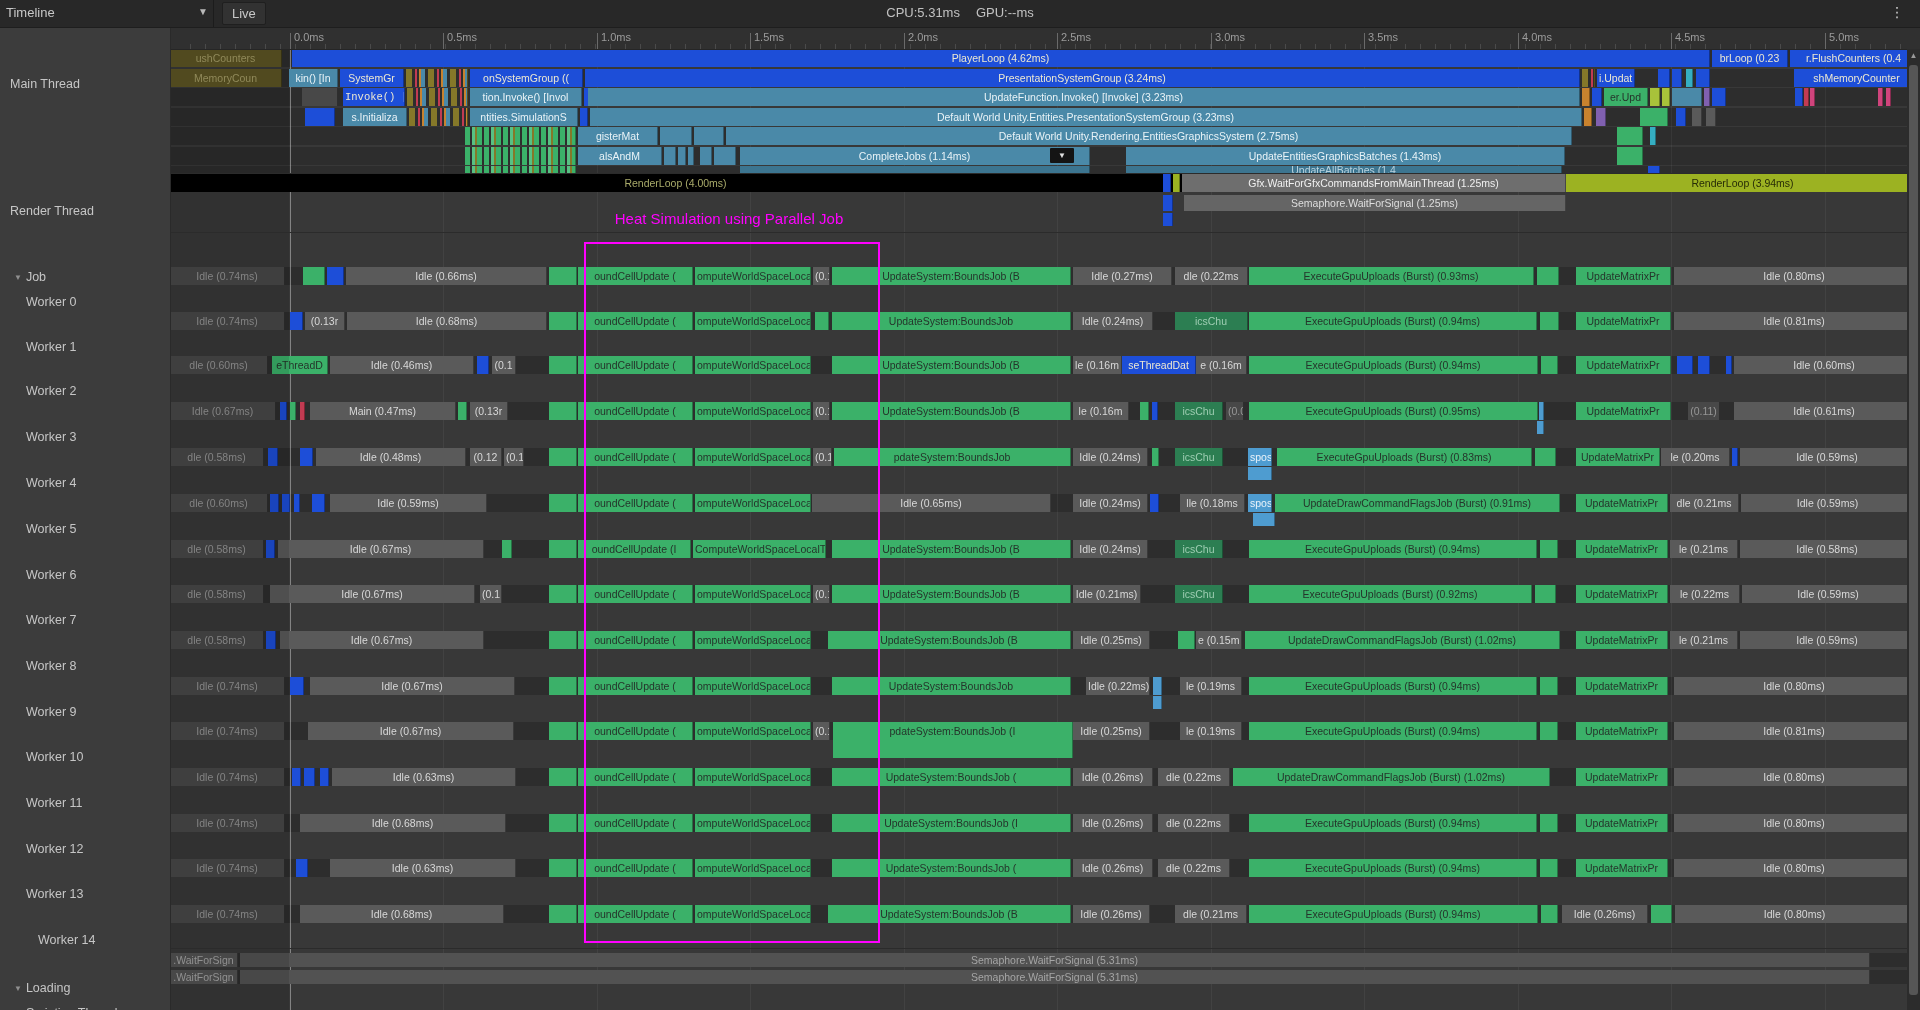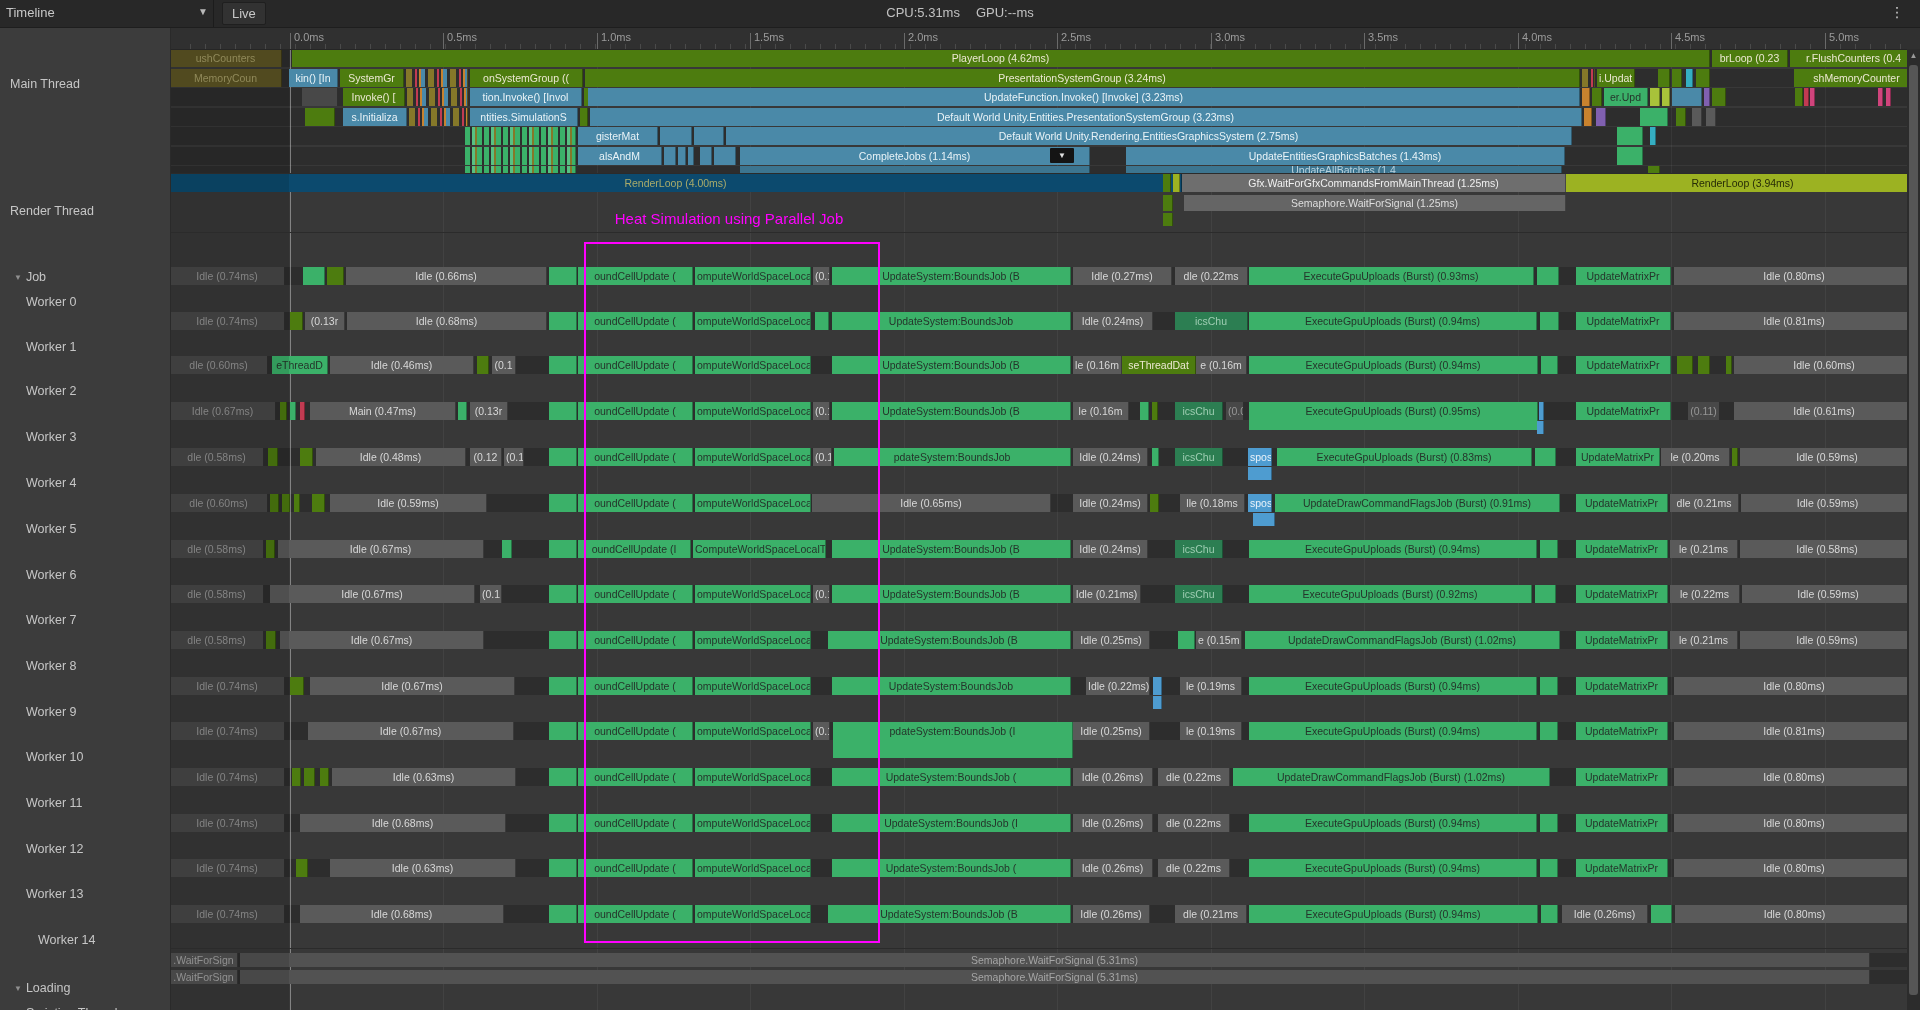--- a/index.html
+++ b/index.html
@@ -22,32 +22,32 @@
   .tick-label{position:absolute;top:4px;font-size:11px;color:#9b9b9b;white-space:nowrap;}
   
   #sidebar{position:absolute;left:0;top:27px;width:170px;height:983px;background:#3c3c3c;border-right:1px solid #2a2a2a;z-index:20;}
   .side-label{position:absolute;font-size:12.5px;color:#c6c6c6;white-space:nowrap;}
   .fold-arrow{display:inline-block;font-size:8px;color:#8f8f8f;margin-right:4px;vertical-align:1px;}
   
   .track{position:absolute;background:#2d2d2d;z-index:1;}
   .grid{position:absolute;width:1px;background:rgba(255,255,255,0.05);z-index:2;}
   #frame-line{position:absolute;width:1px;background:rgba(210,210,210,0.45);z-index:2;}
   .bar{position:absolute;z-index:3;font-size:10.5px;text-align:center;white-space:nowrap;overflow:hidden;padding:0 2px;box-sizing:border-box;border-right:1px solid rgba(0,0,0,0.35);}
-  .bar-olive{background:#4d7c0f;color:#ece8d2;}
+  .bar-olive{background:#1d4ed8;color:#ece8d2;}
   .bar-olive-dim{background:#5d5524;color:#a49c66;}
   .bar-blue{background:#4a89a8;color:#e9f3f7;}
   .bar-blue-dark{background:#3c7590;color:#b9d2de;}
   .bar-green{background:#3bb169;color:#25352b;}
   .bar-green-dim{background:#2c7e52;color:#9ecdb2;}
   .bar-idle{background:#5a5a5a;color:#d8d8d8;}
   .bar-idle-dim{background:#484848;color:#969696;}
   .bar-gray{background:#6e6e6e;color:#f0f0f0;}
   .bar-gray2{background:#656565;color:#dedede;}
   .bar-rolive{background:#9cb222;color:#272c07;}
-  .bar-rolive-dim{background:#0c4a6e;color:#a9ab6a;}
+  .bar-rolive-dim{background:#000000;color:#a9ab6a;}
   .bar-sblue{background:#4e9cd0;color:#e8f2fa;}
   .bar-orange{background:#c8822e;}
   .bar-red{background:#c23b52;}
   .bar-pink{background:#d0447c;}
   .bar-purple{background:#8060b0;}
   .bar-cyan{background:#35aec2;}
   .bar-yg{background:#a8c23a;}
   .bar-load{background:#525252;color:#a5a5a5;}
   .bar-cluster-g{background:repeating-linear-gradient(to right,#3bb169 0 5px,#2d2d2d 5px 7px,#57c183 7px 10px,#857829 10px 12px,#3bb169 12px 17px,#2d2d2d 17px 19px);}
   .bar-cluster-m{background:repeating-linear-gradient(to right,#857829 0 6px,#2d2d2d 6px 9px,#c23b52 9px 11px,#2d2d2d 11px 13px,#c8822e 13px 15px,#4a89a8 15px 19px,#2d2d2d 19px 22px);}
@@ -158,21 +158,21 @@
     <div class="bar bar-olive" title="PresentationSystemGroup (3.24ms)" style="left: 585px; top: 69px; width: 995px; height: 18px; line-height: 18px;">PresentationSystemGroup (3.24ms)</div>
     <div class="bar bar-cluster-m" style="left: 1582px; top: 69px; width: 13px; height: 18px; line-height: 18px;"></div>
     <div class="bar bar-olive" title="i.Updat" style="left: 1597px; top: 69px; width: 38px; height: 18px; line-height: 18px;">i.Updat</div>
     <div class="bar bar-olive" style="left: 1658px; top: 69px; width: 12px; height: 18px; line-height: 18px;"></div>
     <div class="bar bar-olive" style="left: 1672px; top: 69px; width: 10px; height: 18px; line-height: 18px;"></div>
     <div class="bar bar-cyan" style="left: 1686px; top: 69px; width: 7px; height: 18px; line-height: 18px;"></div>
     <div class="bar bar-olive" style="left: 1696px; top: 69px; width: 14px; height: 18px; line-height: 18px;"></div>
     <div class="bar bar-olive" title="shMemoryCounter" style="left: 1794px; top: 69px; width: 126px; height: 18px; line-height: 18px;">shMemoryCounter</div>
     <div class="track" style="left: 170px; top: 88px; width: 1750px; height: 18px;"></div>
     <div class="bar bar-idle-dim" style="left: 302px; top: 88px; width: 36px; height: 18px; line-height: 18px;"></div>
-    <div class="bar bar-olive" title="Invoke() [" style="left: 343px; top: 88px; width: 62px; height: 18px; line-height: 18px;">Invoke() [</div>
+    <div class="bar bar-olive" title="Invoke() [" style="left: 343px; top: 88px; width: 62px; height: 18px; line-height: 18px; font-family: Liberation Mono, monospace;">Invoke() [</div>
     <div class="bar bar-cluster-m" style="left: 407px; top: 88px; width: 61px; height: 18px; line-height: 18px;"></div>
     <div class="bar bar-blue" title="tion.Invoke() [Invol" style="left: 470px; top: 88px; width: 112px; height: 18px; line-height: 18px;">tion.Invoke() [Invol</div>
     <div class="bar bar-olive" style="left: 584px; top: 88px; width: 4px; height: 18px; line-height: 18px;"></div>
     <div class="bar bar-blue" title="UpdateFunction.Invoke() [Invoke] (3.23ms)" style="left: 588px; top: 88px; width: 992px; height: 18px; line-height: 18px;">UpdateFunction.Invoke() [Invoke] (3.23ms)</div>
     <div class="bar bar-orange" style="left: 1582px; top: 88px; width: 8px; height: 18px; line-height: 18px;"></div>
     <div class="bar bar-olive" style="left: 1592px; top: 88px; width: 10px; height: 18px; line-height: 18px;"></div>
     <div class="bar bar-green" title="er.Upd" style="left: 1604px; top: 88px; width: 44px; height: 18px; line-height: 18px;">er.Upd</div>
     <div class="bar bar-yg" style="left: 1650px; top: 88px; width: 10px; height: 18px; line-height: 18px;"></div>
     <div class="bar bar-yg" style="left: 1662px; top: 88px; width: 8px; height: 18px; line-height: 18px;"></div>
     <div class="bar bar-blue" style="left: 1672px; top: 88px; width: 30px; height: 18px; line-height: 18px;"></div>
@@ -292,21 +292,21 @@
     <div class="bar bar-green" style="left: 549px; top: 402px; width: 28px; height: 18px; line-height: 18px;"></div>
     <div class="bar bar-green" title="oundCellUpdate (" style="left: 578px; top: 402px; width: 115px; height: 18px; line-height: 18px;">oundCellUpdate (</div>
     <div class="bar bar-green" title="omputeWorldSpaceLocalToWo" style="left: 695px; top: 402px; width: 116px; height: 18px; line-height: 18px;">omputeWorldSpaceLocalToWo</div>
     <div class="bar bar-idle" title="(0.13" style="left: 813px; top: 402px; width: 17px; height: 18px; line-height: 18px;">(0.13</div>
     <div class="bar bar-green" title="UpdateSystem:BoundsJob (B" style="left: 832px; top: 402px; width: 239px; height: 18px; line-height: 18px;">UpdateSystem:BoundsJob (B</div>
     <div class="bar bar-idle" title="le (0.16m" style="left: 1073px; top: 402px; width: 56px; height: 18px; line-height: 18px;">le (0.16m</div>
     <div class="bar bar-green" style="left: 1140px; top: 402px; width: 9px; height: 18px; line-height: 18px;"></div>
     <div class="bar bar-olive" style="left: 1152px; top: 402px; width: 6px; height: 18px; line-height: 18px;"></div>
     <div class="bar bar-green-dim" title="icsChu" style="left: 1175px; top: 402px; width: 48px; height: 18px; line-height: 18px;">icsChu</div>
     <div class="bar bar-idle-dim" title="(0.0" style="left: 1226px; top: 402px; width: 18px; height: 18px; line-height: 18px;">(0.0</div>
-    <div class="bar bar-green" title="ExecuteGpuUploads (Burst) (0.95ms)" style="left: 1249px; top: 402px; width: 289px; height: 28px; line-height: 18px;">ExecuteGpuUploads (Burst) (0.95ms)</div>
+    <div class="bar bar-green" title="ExecuteGpuUploads (Burst) (0.95ms)" style="left: 1249px; top: 402px; width: 289px; height: 18px; line-height: 18px;">ExecuteGpuUploads (Burst) (0.95ms)</div>
     <div class="bar bar-sblue" style="left: 1539px; top: 402px; width: 5px; height: 18px; line-height: 18px;"></div>
     <div class="bar bar-green" title="UpdateMatrixPr" style="left: 1576px; top: 402px; width: 95px; height: 18px; line-height: 18px;">UpdateMatrixPr</div>
     <div class="bar bar-idle-dim" title="(0.11)" style="left: 1688px; top: 402px; width: 32px; height: 18px; line-height: 18px;">(0.11)</div>
     <div class="bar bar-idle" title="Idle (0.61ms)" style="left: 1734px; top: 402px; width: 181px; height: 18px; line-height: 18px;">Idle (0.61ms)</div>
     <div class="bar bar-sblue" style="left: 1537px; top: 421px; width: 7px; height: 13px;"></div>
     <div class="track" style="left: 170px; top: 448px; width: 1750px; height: 18px;"></div>
     <div class="bar bar-idle-dim" title="dle (0.58ms)" style="left: 170px; top: 448px; width: 94px; height: 18px; line-height: 18px;">dle (0.58ms)</div>
     <div class="bar bar-olive" style="left: 268px; top: 448px; width: 10px; height: 18px; line-height: 18px;"></div>
     <div class="bar bar-olive" style="left: 300px; top: 448px; width: 13px; height: 18px; line-height: 18px;"></div>
     <div class="bar bar-idle" title="Idle (0.48ms)" style="left: 316px; top: 448px; width: 150px; height: 18px; line-height: 18px;">Idle (0.48ms)</div>

